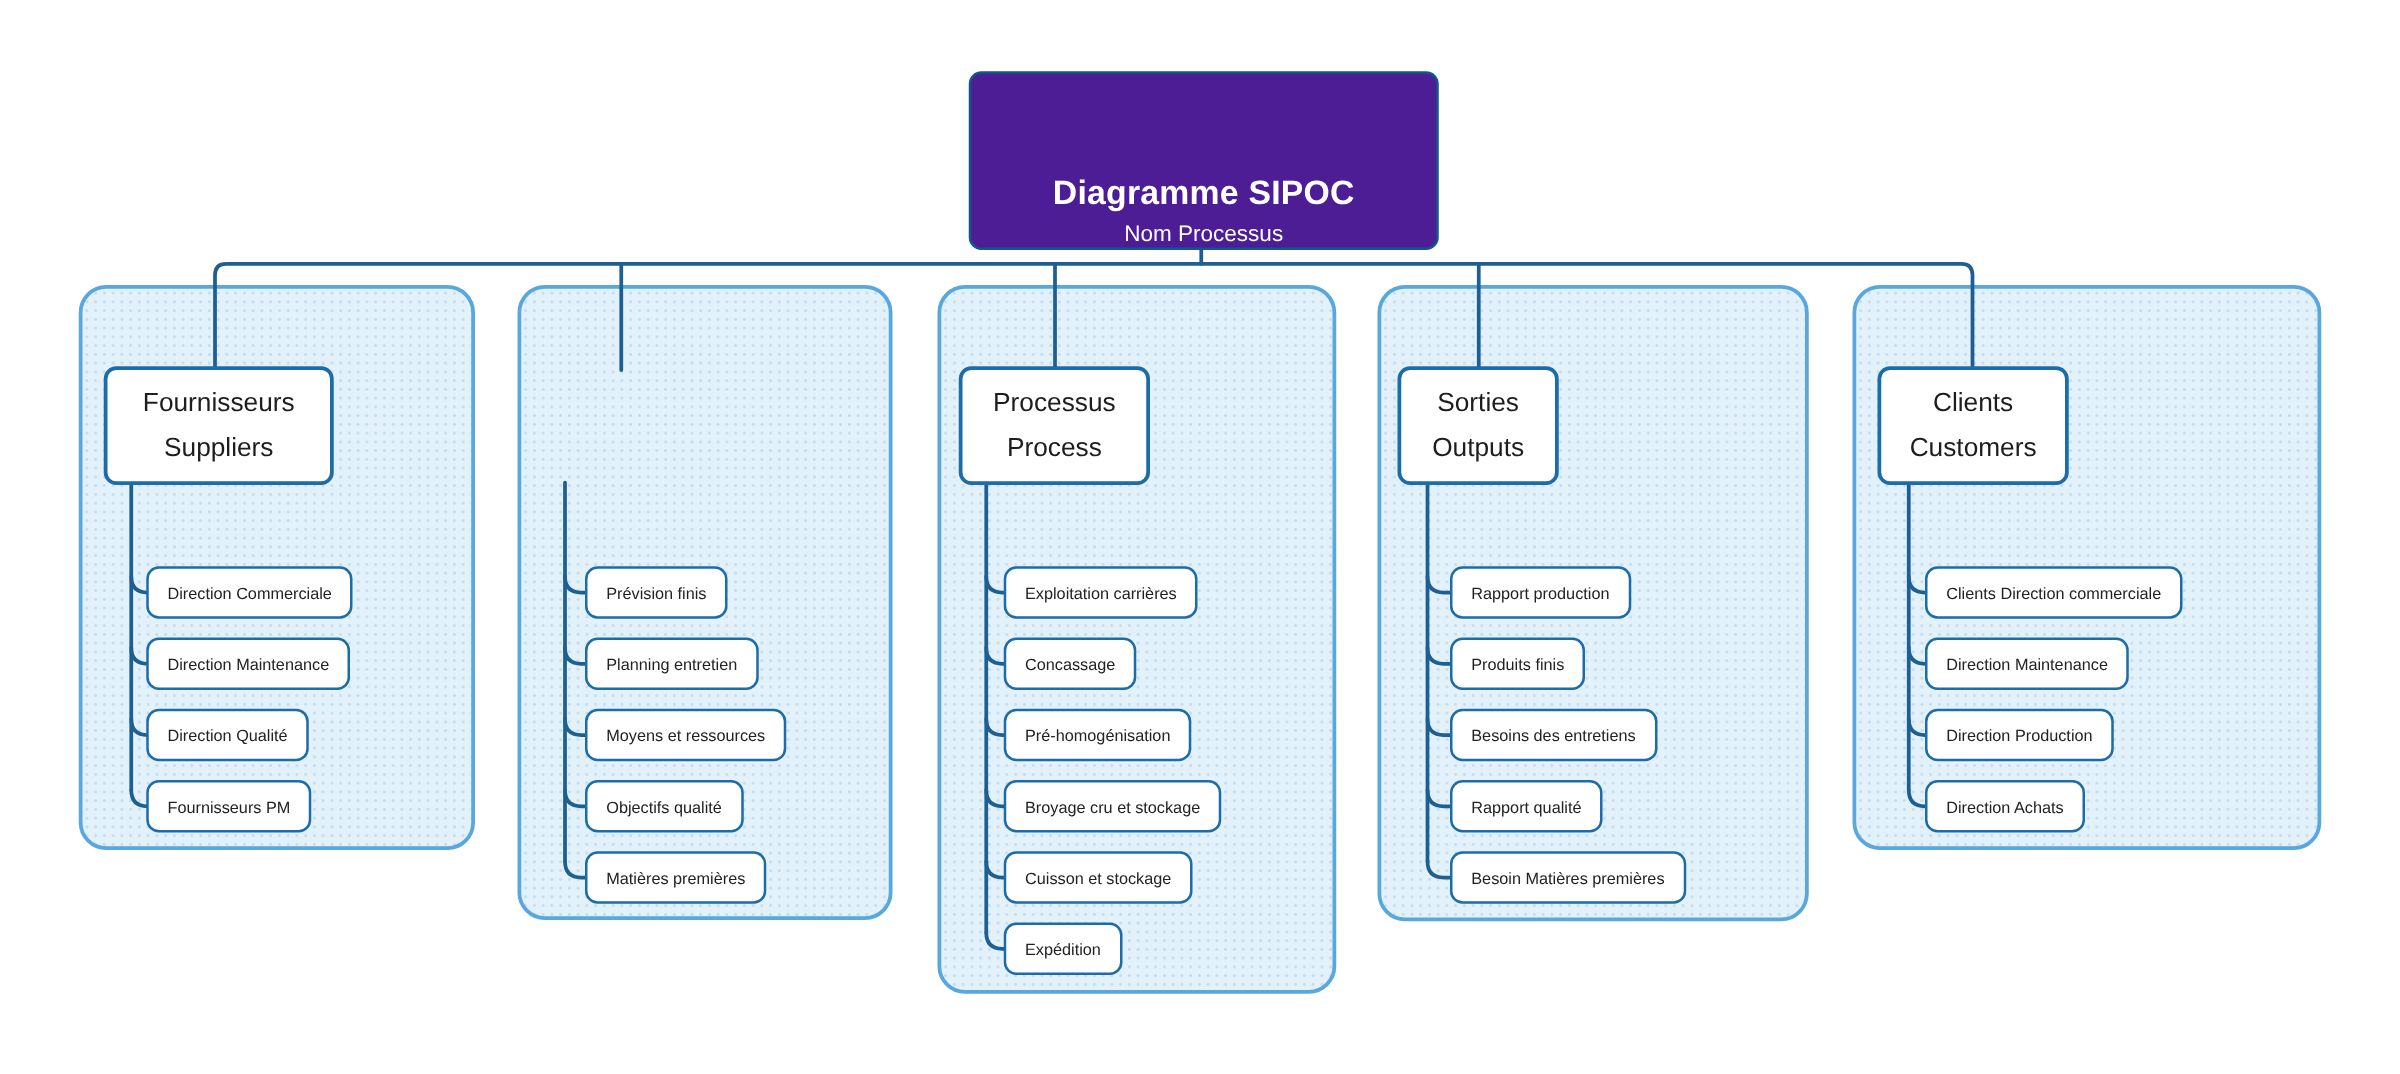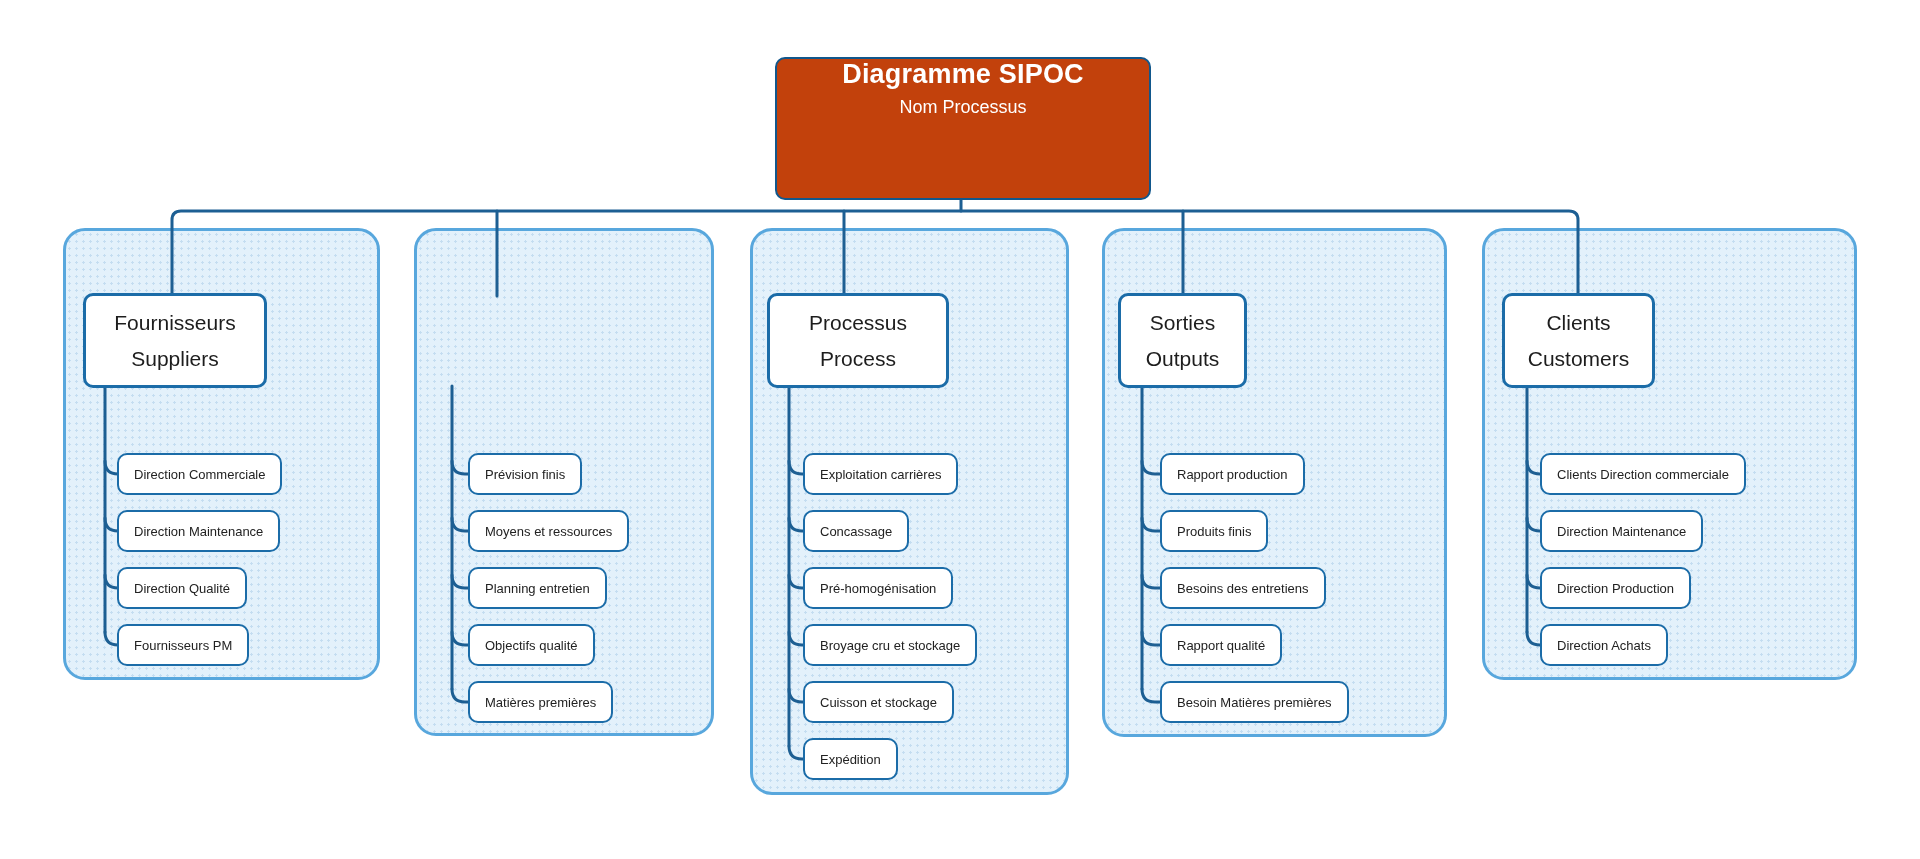--- a/index.html
+++ b/index.html
@@ -4,22 +4,22 @@
 <style>
   html,body{margin:0;padding:0;background:#ffffff;}
   #stage{
     position:relative;width:1920px;height:859px;overflow:hidden;background:#ffffff;
     font-family:"Liberation Sans","DejaVu Sans",sans-serif;
   }
   
   .title-box{
     position:absolute;left:775px;top:57px;width:376px;height:143px;
     box-sizing:border-box;border-radius:10px;
-    background:#c2410c;border:2px solid #11578c;
-    display:flex;flex-direction:column;align-items:center;justify-content:flex-start;gap:7px;
+    background:#4c1d95;border:2px solid #11578c;
+    display:flex;flex-direction:column;align-items:center;justify-content:flex-end;gap:7px;
     z-index:3;color:#ffffff;
   }
   .title-box .t1{font-size:27px;font-weight:700;letter-spacing:.2px;}
   .title-box .t2{font-size:18px;font-weight:400;}
   
   svg.connectors{position:absolute;left:0;top:0;z-index:2;pointer-events:none;}
   
   .container{
     position:absolute;box-sizing:border-box;z-index:1;
     background-color:#e3f1fb;
@@ -97,43 +97,43 @@
   <div class="container" style="left:63px;top:228px;width:317px;height:452px"></div>
   <div class="container" style="left:414px;top:228px;width:300px;height:508px"></div>
   <div class="container" style="left:750px;top:228px;width:319px;height:567px"></div>
   <div class="container" style="left:1102px;top:228px;width:345px;height:509px"></div>
   <div class="container" style="left:1482px;top:228px;width:375px;height:452px"></div>
 
   <div class="cat-box" style="left:83px;top:293px;width:184px">
     <span class="l1">Fournisseurs</span>
     <span class="l2">Suppliers</span>
   </div>
-  <div class="cat-box" style="left:767px;top:293px;width:182px">
+  <div class="cat-box" style="left:767px;top:293px;width:153px">
     <span class="l1">Processus</span>
     <span class="l2">Process</span>
   </div>
   <div class="cat-box" style="left:1118px;top:293px;width:129px">
     <span class="l1">Sorties</span>
     <span class="l2">Outputs</span>
   </div>
   <div class="cat-box" style="left:1502px;top:293px;width:153px">
     <span class="l1">Clients</span>
     <span class="l2">Customers</span>
   </div>
 
   <div class="items" style="left:117px;top:453px">
     <div class="item">Direction Commerciale</div>
     <div class="item">Direction Maintenance</div>
     <div class="item">Direction Qualité</div>
     <div class="item">Fournisseurs PM</div>
   </div>
   <div class="items" style="left:468px;top:453px">
     <div class="item">Prévision finis</div>
+    <div class="item">Planning entretien</div>
     <div class="item">Moyens et ressources</div>
-    <div class="item">Planning entretien</div>
     <div class="item">Objectifs qualité</div>
     <div class="item">Matières premières</div>
   </div>
   <div class="items" style="left:803px;top:453px">
     <div class="item">Exploitation carrières</div>
     <div class="item">Concassage</div>
     <div class="item">Pré-homogénisation</div>
     <div class="item">Broyage cru et stockage</div>
     <div class="item">Cuisson et stockage</div>
     <div class="item">Expédition</div>

